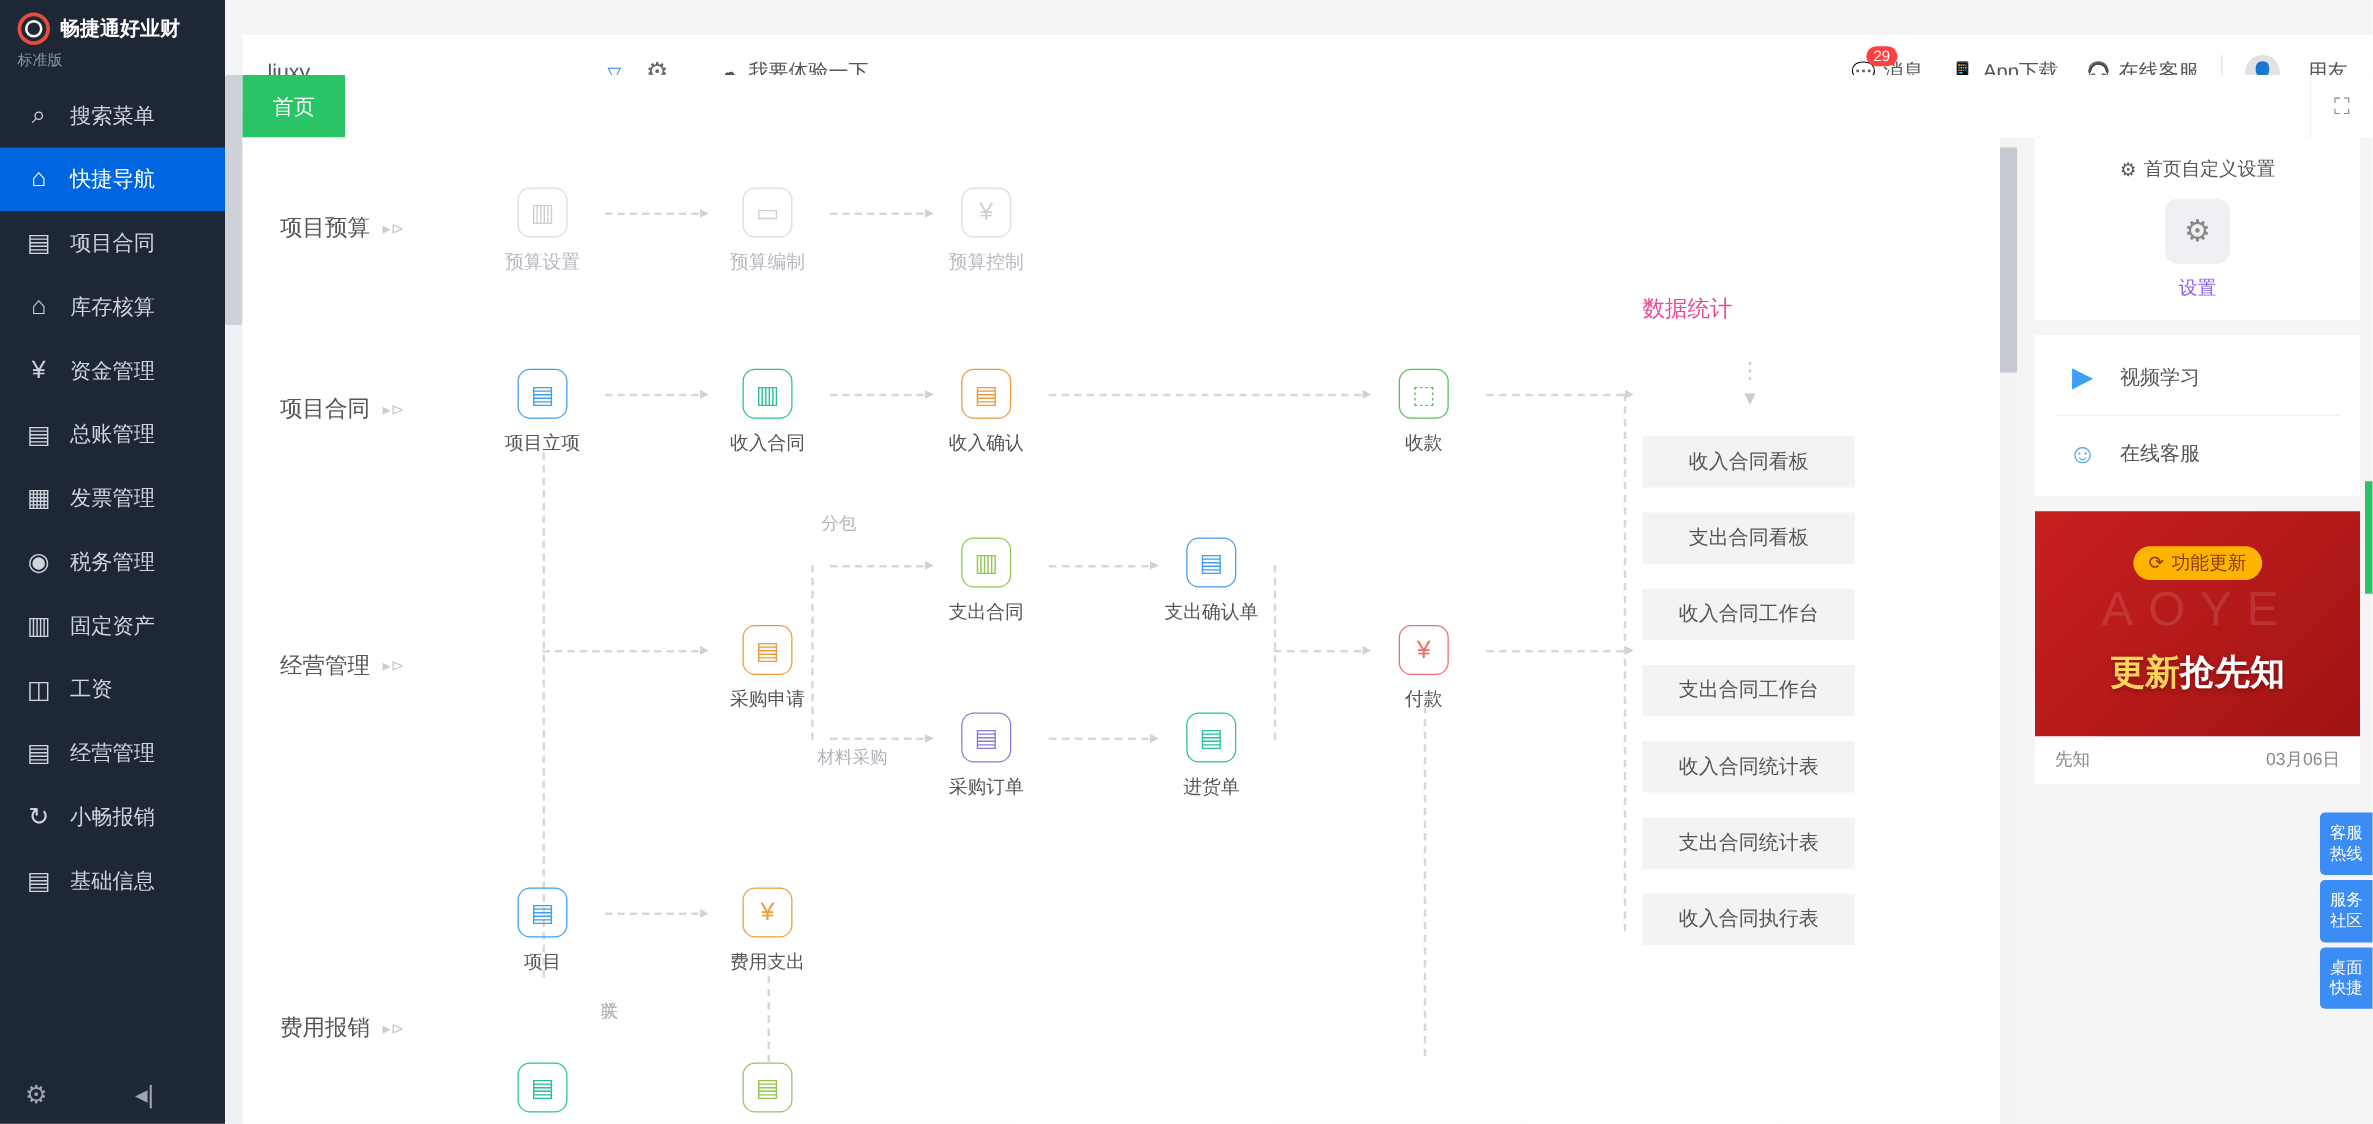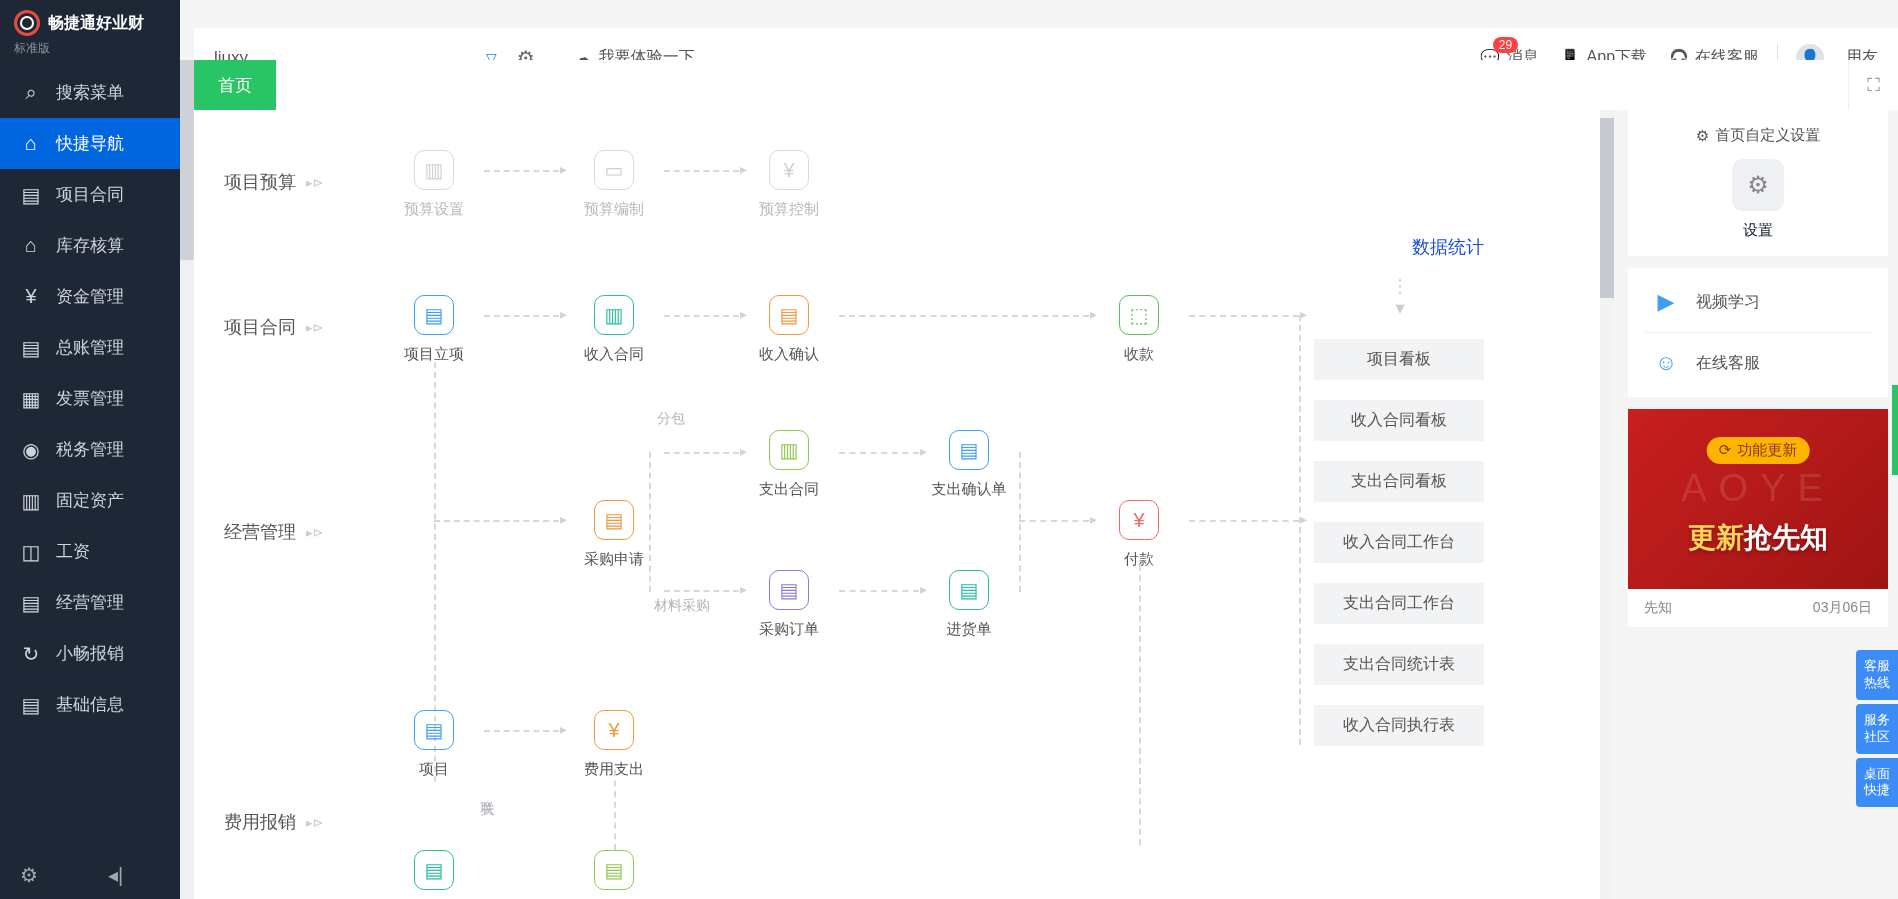--- a/index.html
+++ b/index.html
@@ -64,30 +64,30 @@
 .ic-lime { border-color: #8fc951; color: #8fc951; }
 
 .arrow-h { position: absolute; border-top: 2px dashed #d5d9df; }
 .arrow-h::after { content: '▸'; position: absolute; right: -8px; top: -11px; color: #cfd3d9; font-size: 14px; }
 .arrow-v { position: absolute; border-left: 2px dashed #d5d9df; }
 
 .sub-label { position: absolute; font-size: 14px; color: #b0b4ba; }
 
 
 .stats { position: absolute; top: 125px; left: 1120px; width: 170px; }
-.stats-title { text-align: right; font-size: 18px; color: #1d4ed8; margin-bottom: 16px; }
+.stats-title { text-align: left; font-size: 18px; color: #ec4899; margin-bottom: 26px; }
 .stats-dots { text-align: center; color: #c9ccd2; margin-bottom: 20px; font-size: 18px; letter-spacing: -2px; }
 .stat-btn { background: #f2f3f5; text-align: center; padding: 10px; font-size: 16px; color: #555; margin-bottom: 20px; cursor: pointer; }
 
 
 .rpanel { position: absolute; left: 1628px; top: 110px; width: 260px; height: 789px; }
 .rcard { background: #fff; padding: 16px; margin-bottom: 12px; }
 .rhdr { text-align: center; font-size: 15px; color: #555; display: flex; align-items: center; justify-content: center; gap: 6px; }
 .rset-btn { width: 52px; height: 52px; background: #eef0f3; border-radius: 10px; margin: 14px auto 10px; display: flex; align-items: center; justify-content: center; font-size: 24px; color: #888; }
-.rset-lbl { text-align: center; font-size: 15px; color: #0f172a; }
+.rset-lbl { text-align: center; font-size: 15px; color: #8b5cf6; }
 .rlink { display: flex; align-items: center; gap: 16px; padding: 16px 8px; font-size: 16px; color: #555; border-bottom: 1px solid #f0f0f0; }
 .rlink:last-child { border-bottom: none; }
 .rlink .rico { width: 28px; height: 28px; color: #3da0f5; display: flex; align-items: center; justify-content: center; font-size: 22px; }
 .banner { position: relative; height: 180px; background: linear-gradient(135deg, #c91f1f, #a01414); color: #fff; overflow: hidden; }
 .banner-tag { position: absolute; top: 28px; left: 50%; transform: translateX(-50%); background: #ffb400; color: #8b3a00; font-size: 15px; padding: 4px 12px; border-radius: 14px; display: flex; gap: 6px; }
 .banner-big { position: absolute; bottom: 32px; left: 0; right: 0; text-align: center; font-size: 28px; font-weight: bold; color: #fff; text-shadow: 0 2px 4px rgba(0,0,0,.3); }
 .banner-big .accent { color: #ffd45a; }
 .banner-ghost { position: absolute; top: 58px; left: 0; right: 0; text-align: center; font-size: 38px; color: rgba(255,255,255,.12); letter-spacing: 12px; }
 .bfooter { background: #fff; display: flex; justify-content: space-between; padding: 10px 16px; font-size: 14px; color: #888; }
 
@@ -324,25 +324,25 @@
   <div class="node" style="top:740px;left:375px">
       <div class="nicon ic-lime">▤</div>
     </div>
   <div class="arrow-h" style="top:620px;left:290px;width:75px"></div>
   <div class="arrow-v" style="top:455px;left:945px;height:280px"></div>
   <div class="arrow-v" style="top:660px;left:420px;height:80px"></div>
 
   <div class="stats">
     <div class="stats-title">数据统计</div>
     <div class="stats-dots">⋮<br>▾</div>
-    <div class="stat-btn">项目看板</div>
     <div class="stat-btn">收入合同看板</div>
     <div class="stat-btn">支出合同看板</div>
     <div class="stat-btn">收入合同工作台</div>
     <div class="stat-btn">支出合同工作台</div>
+    <div class="stat-btn">收入合同统计表</div>
     <div class="stat-btn">支出合同统计表</div>
     <div class="stat-btn">收入合同执行表</div>
   </div>
   <div class="arrow-v" style="top:205px;left:1105px;height:430px"></div>
 </div>
 
 <div class="rpanel">
   <div class="rcard">
     <div class="rhdr">
         <span>⚙</span>

